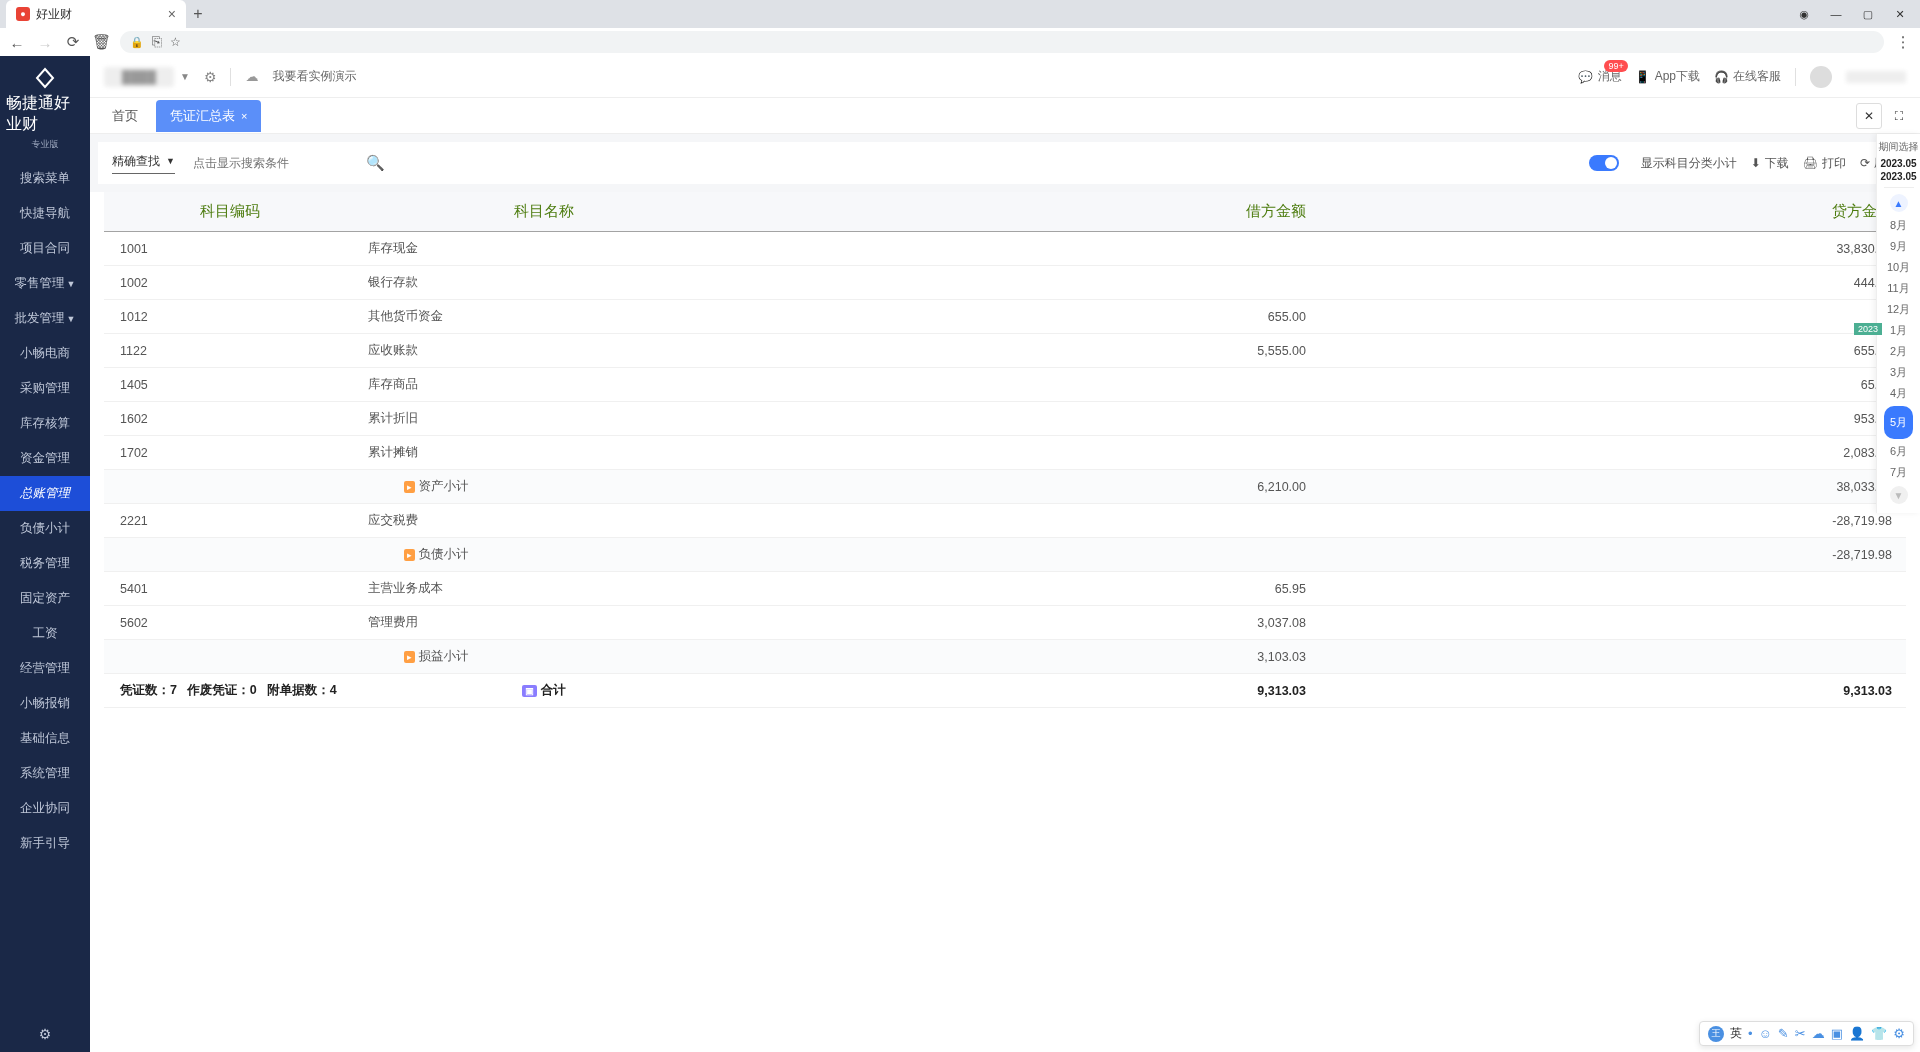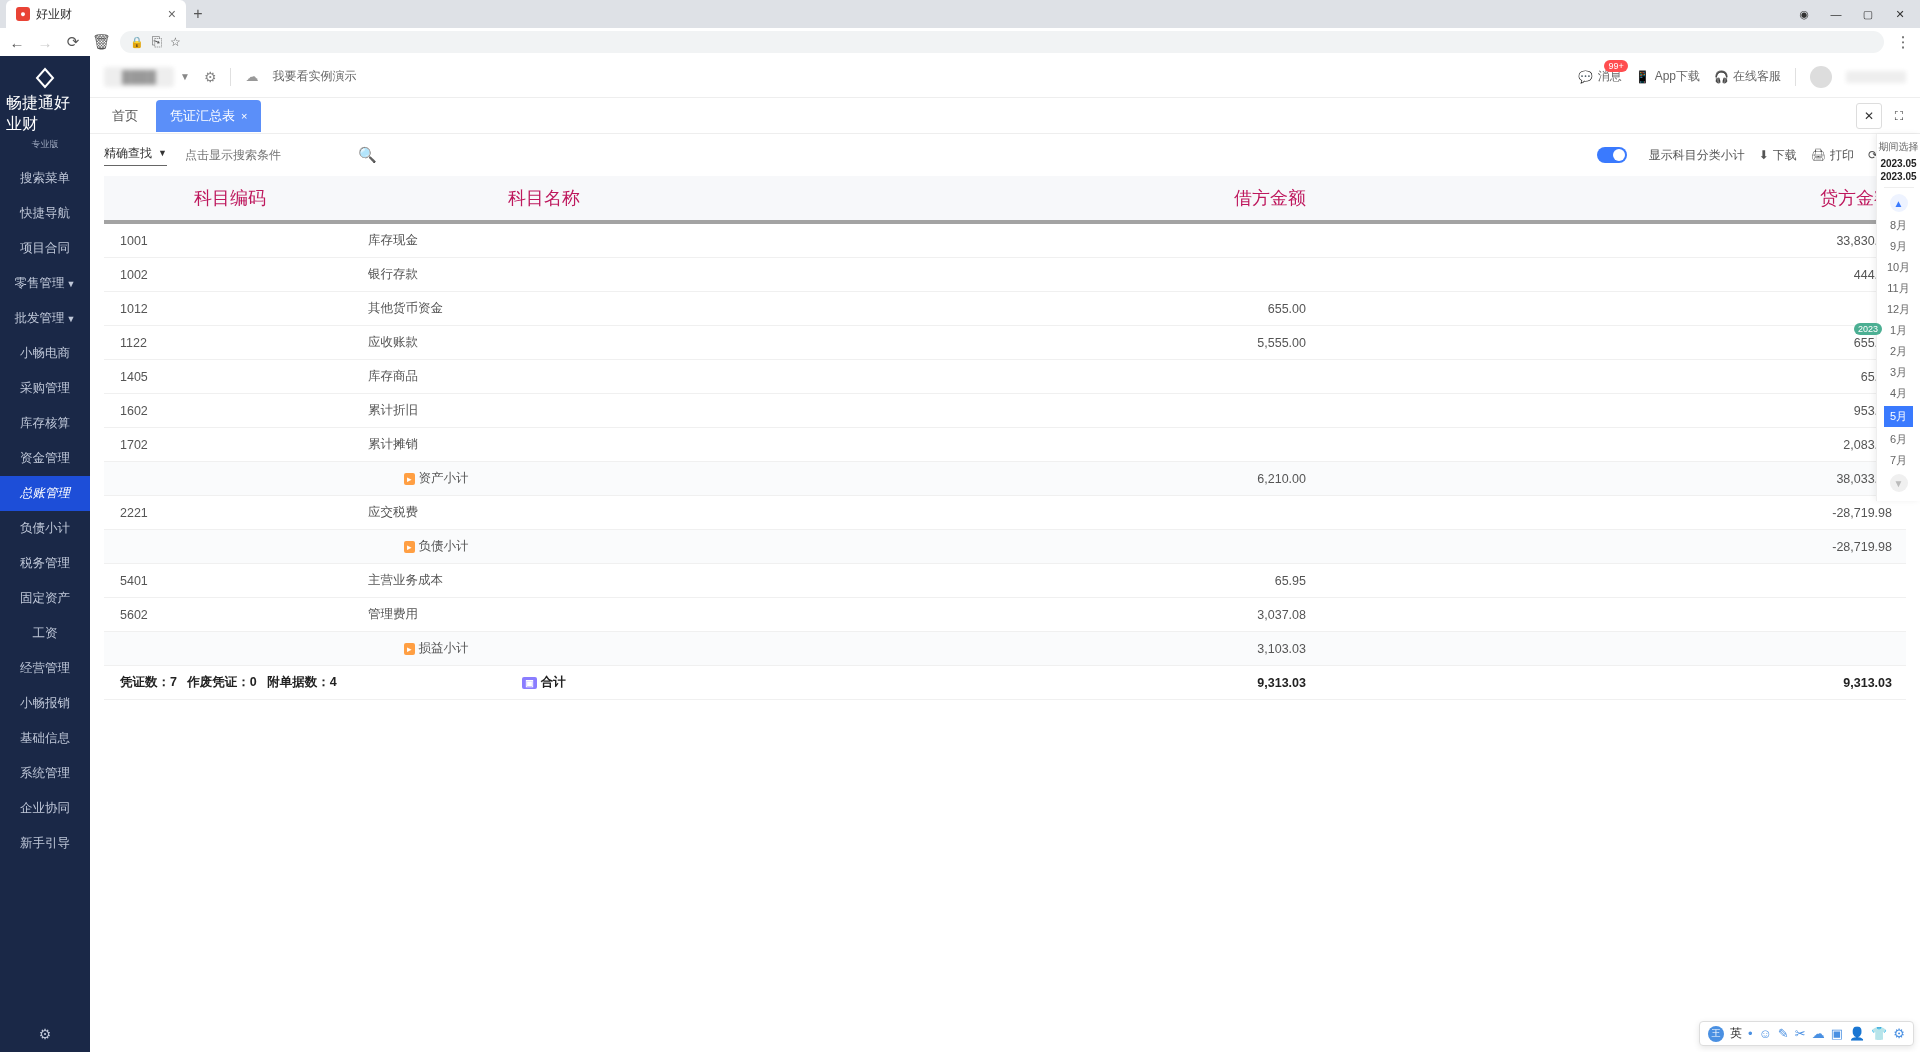--- a/index.html
+++ b/index.html
@@ -48,54 +48,54 @@
 .avatar { width: 22px; height: 22px; background: #ddd; border-radius: 50%; }
 .user-name-blur { background: #eee; width: 60px; height: 12px; filter: blur(2px); border-radius: 2px; }
 
 .tabs-bar { height: 36px; background: #fff; display: flex; align-items: center; padding: 0 8px; gap: 4px; border-bottom: 1px solid #eee; }
 .page-tab { padding: 7px 14px; font-size: 13px; color: #555; cursor: pointer; border-radius: 4px 4px 0 0; }
 .page-tab.active { background: #5b8ff9; color: #fff; display: flex; align-items: center; gap: 6px; }
 .tab-x { font-size: 11px; }
 .tabs-spacer { flex: 1; }
 .tabs-close-all { width: 26px; height: 26px; border: 1px solid #ddd; border-radius: 3px; display: flex; align-items: center; justify-content: center; cursor: pointer; font-size: 12px; }
 
-.filter-bar { height: 42px; background: #fff; display: flex; align-items: center; padding: 0 14px; gap: 14px; margin: 0; }
+.filter-bar { height: 42px; background: #fff; display: flex; align-items: center; padding: 0 14px; gap: 14px; margin: 8px; }
 .precise-search { display: flex; align-items: center; gap: 6px; font-size: 12px; color: #333; border-bottom: 1px solid #666; padding-bottom: 3px; cursor: pointer; }
 .search-input { border: none; outline: none; flex: 0 0 160px; font-size: 12px; padding: 4px; }
 .search-icon-btn { color: #999; font-size: 15px; cursor: pointer; }
 .filter-spacer { flex: 1; }
 .toggle-wrap { display: flex; align-items: center; gap: 22px; }
 .toggle { width: 30px; height: 16px; background: #3a7afe; border-radius: 8px; position: relative; cursor: pointer; }
 .toggle-knob { width: 12px; height: 12px; background: #fff; border-radius: 50%; position: absolute; top: 2px; right: 2px; }
 .toggle-label { font-size: 12px; color: #555; }
 .action-link { display: flex; align-items: center; gap: 4px; color: #555; font-size: 12px; cursor: pointer; }
 
 .content-wrap { flex: 1; padding: 0 14px 14px 14px; background: #fff; overflow: auto; position: relative; }
 .data-table { width: 100%; border-collapse: collapse; }
-.data-table th { background: #f7f8fa; padding: 10px 14px; font-weight: 500; font-size: 18px; color: #be185d; border-bottom: 4px solid #a3a3a3; text-align: center; }
+.data-table th { background: #f7f8fa; padding: 10px 14px; font-weight: 500; font-size: 15px; color: #4d7c0f; border-bottom: 1px solid #a3a3a3; text-align: center; }
 .data-table td { padding: 8px 14px; border-bottom: 1px solid #f0f0f0; font-size: 12.5px; color: #555; }
 .data-table tr.subtotal td { background: #fafbfc; font-weight: 500; }
 .data-table tr.total td { font-weight: bold; color: #222; border-top: 1px solid #ddd; }
 .col-code { width: 250px; padding-left: 16px !important; }
 .col-name { width: 380px; }
 .col-debit, .col-credit { text-align: right !important; }
 .subtotal-icon { background: #ff9f43; color: #fff; font-size: 9px; padding: 1px 3px; border-radius: 2px; margin-right: 4px; }
 .total-icon { background: #8a7dff; color: #fff; font-size: 9px; padding: 1px 3px; border-radius: 2px; margin-right: 4px; }
 .expand-handle { position: absolute; right: -2px; top: 8px; background: #eee; width: 14px; height: 22px; display: flex; align-items: center; justify-content: center; font-size: 10px; cursor: pointer; border-radius: 3px 0 0 3px; }
 
 
 .period-panel { position: fixed; right: 0; top: 134px; width: 44px; background: #fff; border-left: 1px solid #eee; box-shadow: -2px 0 6px rgba(0,0,0,0.06); display: flex; flex-direction: column; align-items: center; padding: 6px 0; z-index: 10; }
 .period-title { font-size: 10px; color: #666; margin-bottom: 4px; }
 .period-date { font-size: 10px; font-weight: bold; color: #222; margin-bottom: 2px; }
 .period-sep { width: 30px; height: 1px; background: #eee; margin: 3px 0; }
 .scroll-up, .scroll-down { width: 18px; height: 18px; background: #eef3ff; border-radius: 50%; color: #3a7afe; font-size: 10px; display: flex; align-items: center; justify-content: center; cursor: pointer; margin: 3px 0; }
 .scroll-down { background: #f0f0f0; color: #bbb; }
 .month-item { font-size: 11px; color: #666; padding: 3px 0; cursor: pointer; width: 100%; text-align: center; position: relative; }
-.month-item.selected { background: #3a7afe; color: #fff; border-radius: 0; margin: 2px 0; width: auto; padding: 3px 6px; }
-.year-badge { position: absolute; left: -30px; background: #4caf93; color: #fff; font-size: 9px; padding: 1px 4px; border-radius: 6px; }
+.month-item.selected { background: #3a7afe; color: #fff; border-radius: 10px; margin: 2px 0; width: auto; padding: 9px 6px; }
+.year-badge { position: absolute; left: -30px; background: #4caf93; color: #fff; font-size: 9px; padding: 1px 4px; border-radius: 0; }
 
 
 .ime-bar { position: fixed; bottom: 6px; right: 6px; background: #fff; border: 1px solid #ddd; border-radius: 4px; padding: 3px 8px; display: flex; align-items: center; gap: 6px; font-size: 12px; box-shadow: 0 2px 6px rgba(0,0,0,0.1); }
 .ime-icon { width: 16px; height: 16px; background: #4a90e2; border-radius: 50%; color: #fff; font-size: 9px; display: flex; align-items: center; justify-content: center; }
 .ime-item { color: #4a90e2; cursor: pointer; font-size: 13px; }
 </style>
 </head>
 <body>
 
 <div class="browser-chrome">

